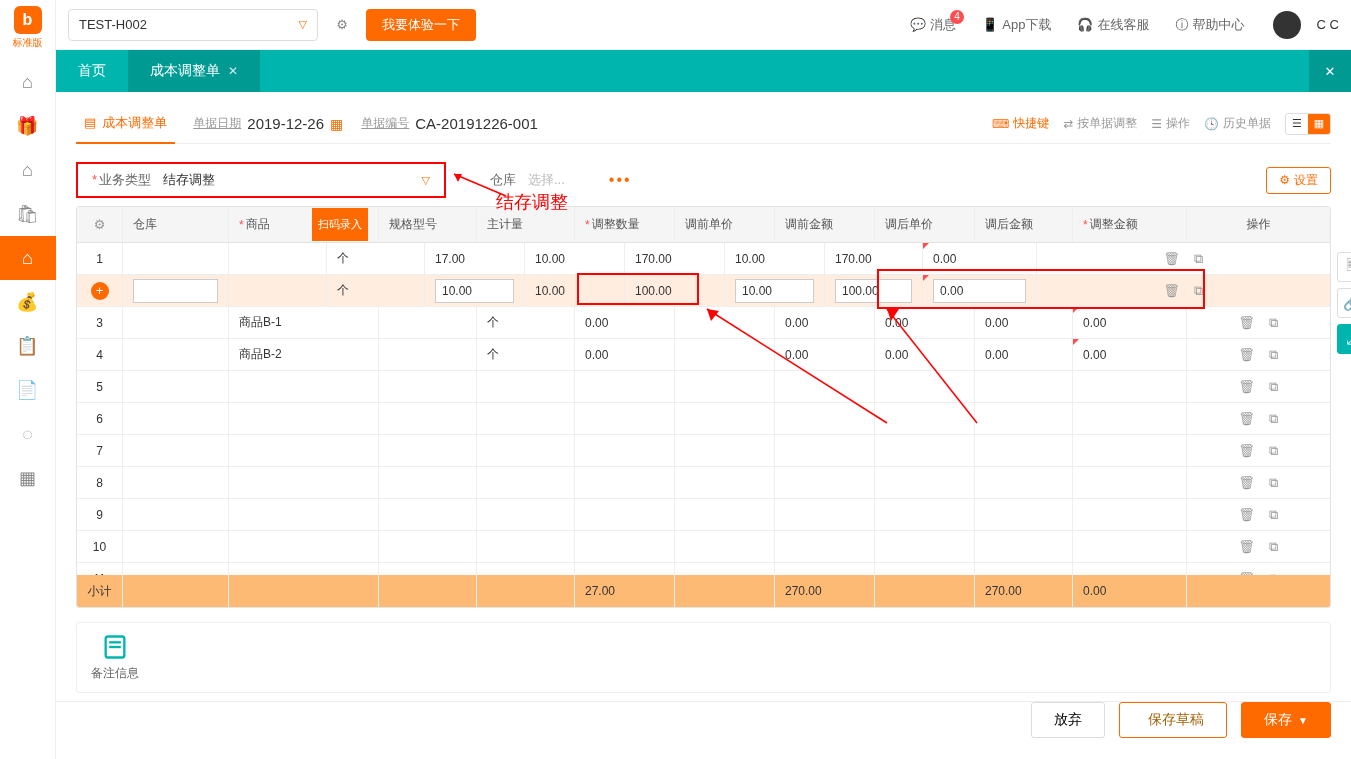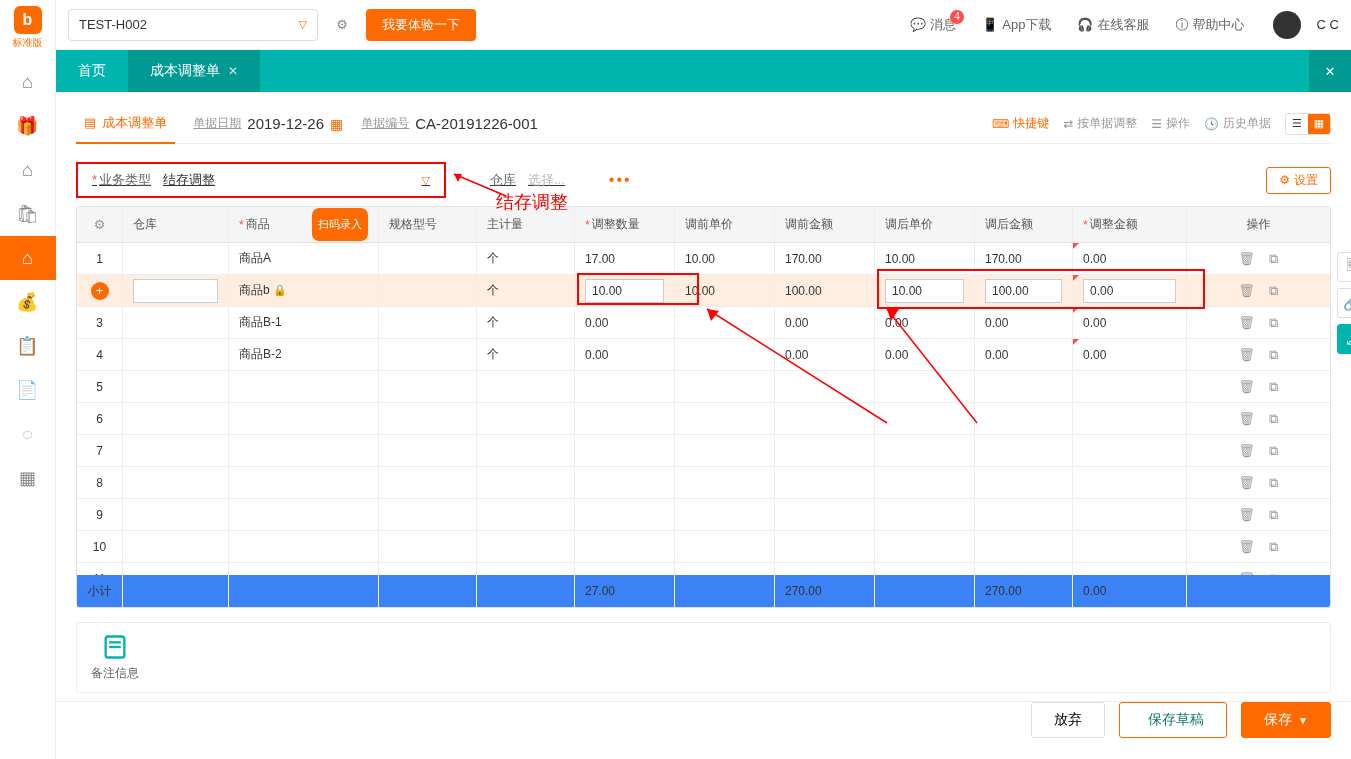--- a/index.html
+++ b/index.html
@@ -33,69 +33,69 @@
 .doc-meta-item .lbl { color: #999; font-size: 12px; text-decoration: underline; }
 .doc-meta-item .val { font-size: 15px; }
 .cal-icon { color: #ff6a00; font-size: 14px; }
 .doc-header-right { margin-left: auto; display: flex; align-items: center; gap: 14px; }
 .small-link { display: flex; align-items: center; gap: 4px; color: #999; cursor: pointer; font-size: 12px; }
 .small-link.orange { color: #ff6a00; }
 .view-toggle { display: flex; border: 1px solid #ddd; border-radius: 3px; overflow: hidden; }
 .view-toggle span { width: 22px; height: 20px; display: flex; align-items: center; justify-content: center; font-size: 11px; cursor: pointer; }
 .view-toggle span.active { background: #ff6a00; color: #fff; }
 .filter-row { display: flex; align-items: center; gap: 30px; margin-bottom: 8px; position: relative; }
-.filter-field { display: flex; align-items: center; gap: 12px; height: 36px; padding: 0 14px; position: relative; text-decoration: underline; }
+.filter-field { display: flex; align-items: center; gap: 12px; height: 36px; padding: 0 14px; position: relative; }
 .filter-field.boxed { border: 2px solid #ff0000; width: 370px; justify-content: flex-start; }
 .req-star { color: #ff4d4f; margin-right: 2px; }
 .filter-label { color: #666; }
 .filter-val { color: #333; }
 .filter-chev { color: #ff6a00; margin-left: auto; font-size: 11px; }
 .filter-placeholder { color: #bbb; }
 .filter-dots { color: #ff6a00; letter-spacing: 2px; font-size: 16px; }
 .settings-btn { margin-left: auto; border: 1px solid #ff6a00; color: #ff6a00; background: #fff; border-radius: 3px; padding: 4px 12px; cursor: pointer; display: flex; align-items: center; gap: 4px; font-size: 12px; }
 .annotation { position: absolute; color: #ff0000; font-size: 18px; pointer-events: none; z-index: 5; }
 .table { border: 1px solid #e3e3e3; border-radius: 3px; overflow: hidden; flex: 1; display: flex; flex-direction: column; min-height: 0; }
 .thead, .trow, .tfoot { display: flex; align-items: stretch; }
 .thead { background: #f5f5f5; height: 36px; border-bottom: 1px solid #e3e3e3; }
 .th, .td { padding: 0 10px; display: flex; align-items: center; font-size: 12px; border-right: 1px solid #eee; overflow: hidden; white-space: nowrap; }
 .th { color: #555; }
 .th .req-star{ font-size:12px; }
 .trow { height: 32px; border-bottom: 1px solid #eee; }
 .trow.active { background: #ffeee0; }
-.tfoot { height: 32px; background: #3b82f6; font-weight: 500; }
+.tfoot { height: 32px; background: #fdba74; font-weight: 500; }
 .col-idx { width: 46px; justify-content: center; }
 .col-wh { width: 106px; }
 .col-prod { width: 150px; }
 .col-spec { width: 98px; }
 .col-unit { width: 98px; }
 .col-qty { width: 100px; }
 .col-uprice { width: 100px; }
 .col-uamt { width: 100px; }
 .col-aprice { width: 100px; }
 .col-aamt { width: 98px; }
 .col-adj { width: 114px; }
 .col-ops { flex: 1; justify-content: center; gap: 14px; border-right: none; }
 .col-ops .op-icon { color: #999; cursor: pointer; font-size: 13px; }
 .gear-th { color: #999; cursor: pointer; font-size: 13px; }
-.scan-btn { background: #ff6a00; color: #fff; font-size: 11px; padding: 9px 6px; border-radius: 7px; margin-left: auto; }
+.scan-btn { background: #ff6a00; color: #fff; font-size: 11px; padding: 9px 6px; border-radius: 0; margin-left: auto; }
 .add-circle { width: 18px; height: 18px; border-radius: 50%; background: #ff6a00; color: #fff; display: flex; align-items: center; justify-content: center; font-size: 13px; }
 .red-box { border: 2px solid #ff0000; position: absolute; pointer-events: none; z-index: 4; }
 .input-cell { border: 1px solid #ccc; height: 24px; padding: 0 6px; display: flex; align-items: center; font-size: 12px; background: #fff; width: 100%;}
 .adj-corner { position: relative; }
 .adj-corner::before { content: ''; position: absolute; top: 0; left: 0; border-top: 6px solid #ff4d4f; border-right: 6px solid transparent; }
 .tbody { flex: 1; overflow: hidden; background: #fff;}
 .remark-area { margin: 14px 0 8px 0; display: flex; align-items: center; gap: 16px; border: 1px solid #eee; border-radius: 3px; padding: 10px 14px; }
 .remark-icon { display: flex; flex-direction: column; align-items: center; gap: 4px; color: #00b5ad; }
 .remark-icon svg { width: 28px; height: 28px; }
 .remark-icon span { font-size: 12px; color: #666; }
 .remark-input { flex: 1; border: none; outline: none; font-size: 13px; color: #333; }
 .remark-input::placeholder { color: #bbb; }
 .footer { height: 58px; border-top: 1px solid #eee; display: flex; align-items: flex-start; justify-content: flex-end; padding: 0 20px; gap: 14px; }
 .btn { padding: 8px 22px; border-radius: 3px; font-size: 14px; cursor: pointer; border: 1px solid #ddd; background: #fff; }
-.btn-outline-orange { border-color: #ff6a00; color: #0f766e; padding-left: 28px; }
+.btn-outline-orange { border-color: #ff6a00; color: #a16207; padding-left: 28px; }
 .btn-orange { background: #ff6a00; border-color: #ff6a00; color: #fff; display: flex; align-items: center; gap: 6px; }
 .btn-orange .chev-d { font-size: 10px; }
 .right-rail { position: absolute; right: -16px; top: 252px; display: flex; flex-direction: column; gap: 6px; }
 .rail-btn { width: 30px; height: 30px; border: 1px solid #ddd; border-radius: 3px; background: #fff; display: flex; align-items: center; justify-content: center; color: #999; cursor: pointer; font-size: 14px; }
 .rail-btn.teal { background: #00b5ad; border-color: #00b5ad; color: #fff; }
 .arrow-svg { position: absolute; pointer-events: none; z-index: 5; }
 .prod-lock { color: #aaa; font-size: 11px; margin-left: 4px; }
 </style>
 </head>
 <body>
@@ -252,42 +252,40 @@
               <line x1="10" y1="6" x2="190" y2="120" stroke="#ff0000" stroke-width="1.5"></line>
               <polygon points="10,6 22,8 14,18" fill="#ff0000"></polygon>
             </svg>
           <svg class="arrow-svg" style="left:790px;top:60px" width="120" height="130">
               <line x1="20" y1="6" x2="110" y2="120" stroke="#ff0000" stroke-width="1.5"></line>
               <polygon points="20,6 32,6 24,18" fill="#ff0000"></polygon>
             </svg>
         <div class="trow">
               <div class="td col-idx">1</div>
               <div class="td col-wh"></div>
-              <div class="td col-prod">商品A</div>
               <div class="td col-spec"></div>
               <div class="td col-unit">个</div>
               <div class="td col-qty">17.00</div>
               <div class="td col-uprice">10.00</div>
               <div class="td col-uamt">170.00</div>
               <div class="td col-aprice">10.00</div>
               <div class="td col-aamt">170.00</div>
               <div class="td col-adj adj-corner">0.00</div>
               <div class="td col-ops">
                 <span class="op-icon">🗑</span>
                 <span class="op-icon">⧉</span>
               </div>
             </div>
             <div class="trow active">
               <div class="td col-idx">
                 <div class="add-circle">+</div>
               </div>
               <div class="td col-wh">
                 <div class="input-cell"></div>
               </div>
-              <div class="td col-prod">商品b<span class="prod-lock">🔒</span></div>
               <div class="td col-spec"></div>
               <div class="td col-unit">个</div>
               <div class="td col-qty">
                 <div class="input-cell">10.00</div>
               </div>
               <div class="td col-uprice">10.00</div>
               <div class="td col-uamt">100.00</div>
               <div class="td col-aprice">
                 <div class="input-cell">10.00</div>
               </div>

